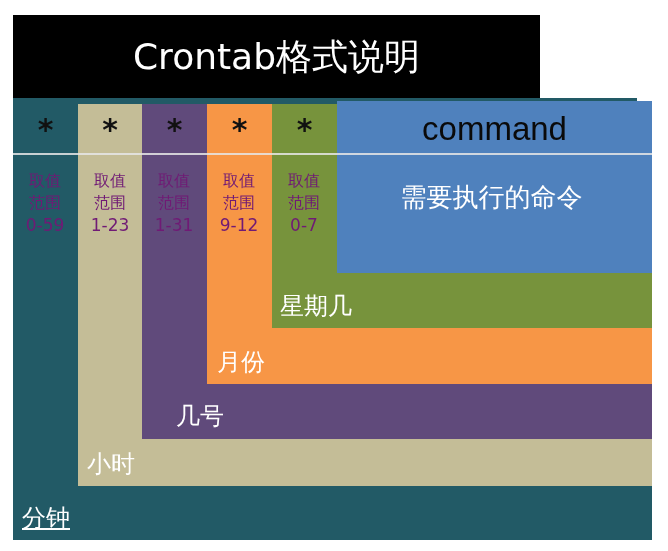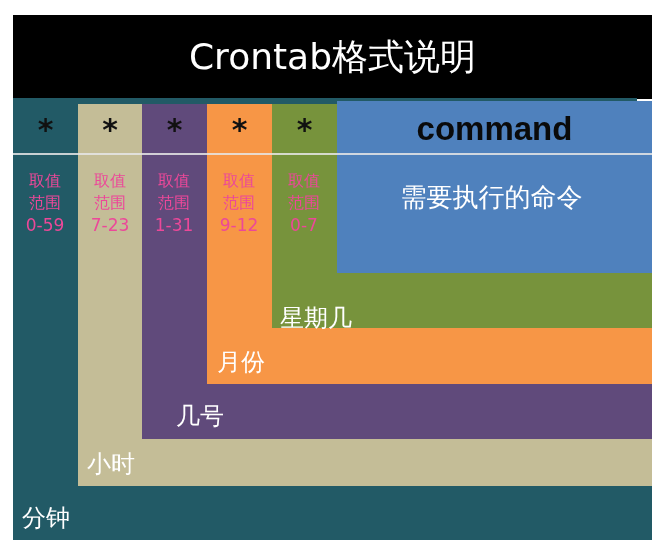--- a/index.html
+++ b/index.html
@@ -1,28 +1,28 @@
 <!DOCTYPE html>
 <html><head>
 <meta charset="utf-8">
 <style>
   html, body { margin: 0; padding: 0; background: #ffffff; }
   body { width: 668px; height: 551px; position: relative; overflow: hidden;
          font-family: "DejaVu Sans", "Liberation Sans", sans-serif; }
   .abs { position: absolute; }
-  .title-bar { left: 13px; top: 15px; width: 639px; height: 84px; background: #000000;
+  .title-bar { left: 13px; top: 15px; width: 527px; height: 84px; background: #000000;
                color: #ffffff; font-size: 36px; display: flex; align-items: center; justify-content: center; }
   .title-sliver { left: 13px; top: 98px; width: 624px; height: 3px; background: #225a66; }
   .block { position: absolute; }
   .star { position: absolute; top: 104px; height: 50px; font-size: 30px; color: #111111;
           display: flex; align-items: center; justify-content: center; font-weight: bold; }
   .cmd { position: absolute; top: 104px; left: 337px; width: 315px; height: 50px; font-size: 33px; color: #0a0a0a;
-         display: flex; align-items: center; justify-content: center; font-family: "Liberation Sans", sans-serif; font-weight: bold; }
+         display: flex; align-items: center; justify-content: center; font-family: "Liberation Sans", sans-serif; }
   .divider { left: 13px; top: 153px; width: 639px; height: 2px; background: #e6e6e6; opacity: 0.85; }
-  .range { position: absolute; top: 170px; width: 64px; text-align: center; color: #ec4899;
+  .range { position: absolute; top: 170px; width: 64px; text-align: center; color: #701a75;
            font-size: 16px; line-height: 22px; }
   .range-num { font-size: 17px; }
   .desc { position: absolute; color: #ffffff; font-size: 24px; }
   .cmd-desc { left: 337px; top: 180px; width: 309px; text-align: center; font-size: 26px; color: #ffffff; }
 </style>
 </head>
 <body>
 
 <div class="abs title-bar">
   <span>Crontab格式说明</span>
@@ -46,37 +46,37 @@
 <div class="abs divider"></div>
 
 <div class="range" style="left:13px;">
   <div>取值</div>
   <div>范围</div>
   <div class="range-num">0-59</div>
 </div>
 <div class="range" style="left:78px;">
   <div>取值</div>
   <div>范围</div>
-  <div class="range-num">7-23</div>
+  <div class="range-num">1-23</div>
 </div>
 <div class="range" style="left:142px;">
   <div>取值</div>
   <div>范围</div>
   <div class="range-num">1-31</div>
 </div>
 <div class="range" style="left:207px;">
   <div>取值</div>
   <div>范围</div>
   <div class="range-num">9-12</div>
 </div>
 <div class="range" style="left:272px;">
   <div>取值</div>
   <div>范围</div>
   <div class="range-num">0-7</div>
 </div>
 
 <div class="desc cmd-desc">需要执行的命令</div>
 
-<div class="desc" style="left:280px; top:302px;">星期几</div>
+<div class="desc" style="left:280px; top:290px;">星期几</div>
 <div class="desc" style="left:217px; top:346px;">月份</div>
 <div class="desc" style="left:152px; top:400px;margin-left:24px;">几号</div>
 <div class="desc" style="left:87px; top:448px;text-align:center;">小时</div>
-<div class="desc" style="left:22px; top:502px;">分钟</div>
+<div class="desc" style="left:22px; top:502px;text-decoration:underline;">分钟</div>
 
 </body></html>

